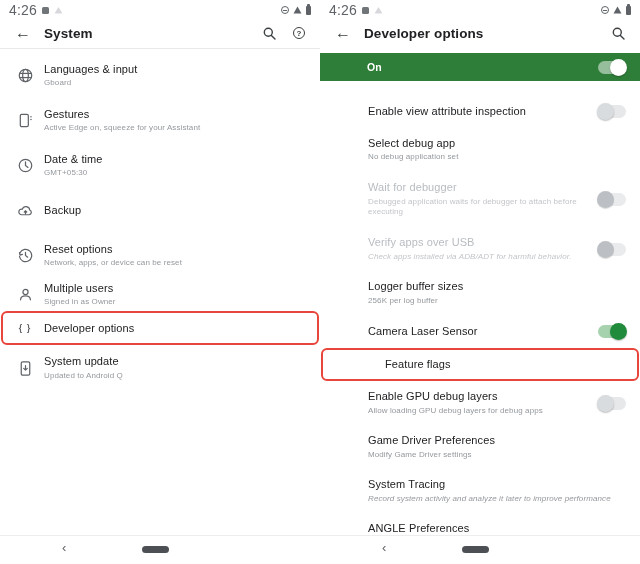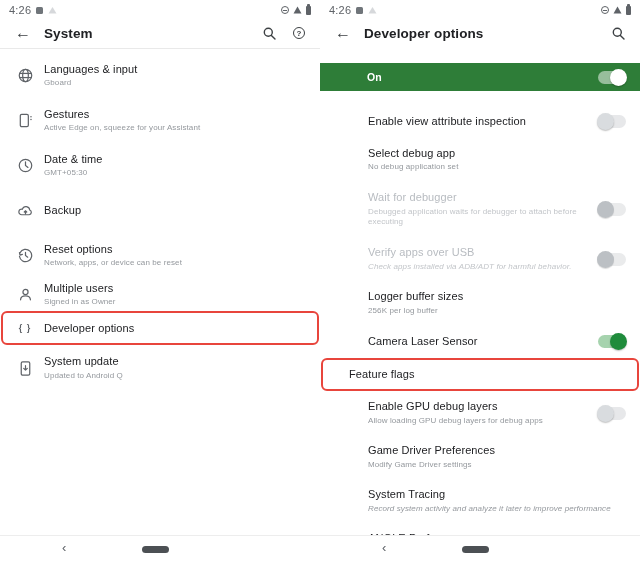--- a/index.html
+++ b/index.html
@@ -7,21 +7,21 @@
     width:640px;height:564px;background:#ffffff;
     font-family:"Liberation Sans",sans-serif;
     display:flex;overflow:hidden;
     -webkit-font-smoothing:antialiased;
   }
   .pane{width:320px;height:564px;position:relative;background:#fff;overflow:hidden;flex:none;}
 
   
   .statusbar{height:18px;display:flex;align-items:center;justify-content:space-between;padding:2px 9px 0 9px;box-sizing:border-box;}
   .sb-left{display:flex;align-items:center;gap:5px;}
-  .sb-time{font-size:11px;color:#5f6368;letter-spacing:.2px;}
+  .sb-time{font-size:14px;color:#5f6368;letter-spacing:.2px;}
   .sb-shot{width:7px;height:7px;background:#70757a;border-radius:1.5px;}
   .sb-faded{opacity:.4;}
   .sb-right{display:flex;align-items:center;gap:4px;}
   .dnd{width:8px;height:8px;border:1px solid #5f6368;border-radius:50%;position:relative;box-sizing:border-box;}
   .dnd::after{content:"";position:absolute;left:1px;right:1px;top:2.5px;height:1px;background:#5f6368;}
   .batt{width:5px;height:9px;background:#5f6368;border-radius:1px;position:relative;}
   .batt::before{content:"";position:absolute;top:-2px;left:1px;width:3px;height:2px;background:#5f6368;border-radius:1px 1px 0 0;}
 
   
   .appbar{height:30px;display:flex;align-items:center;padding:0 15px;box-sizing:border-box;}
@@ -39,24 +39,24 @@
   .ic{width:18px;height:18px;margin-right:10px;flex:none;display:flex;align-items:center;justify-content:center;color:#5f6368;}
   .braces{font-size:9px;color:#5f6368;letter-spacing:1px;font-weight:bold;white-space:nowrap;}
   .tc{display:flex;flex-direction:column;gap:2.5px;flex:1;min-width:0;}
   .t{font-size:11px;color:#202124;line-height:13px;letter-spacing:.1px;}
   .s{font-size:8px;color:#94989d;line-height:10px;letter-spacing:.1px;}
   .nowrap{white-space:nowrap;overflow:hidden;font-style:italic;}
   .dis .t{color:#b8bcc1;} .dis .s{color:#c2c5c9;}
   .hl{border:2px solid #e8453c;border-radius:6px;margin:0 1px;}
   .pane-left .hl{padding-left:13px;}
   .pane-right .row{padding-left:48px;padding-right:14px;}
-  .pane-right .hl{padding-left:26px;}
-
-  
-  .banner{height:28px;background:#2e7d38;margin:15px 0 14px 0;display:flex;align-items:center;justify-content:space-between;padding:0 14px 0 47px;box-sizing:border-box;}
+  .pane-right .hl{padding-left:62px;}
+
+  
+  .banner{height:28px;background:#2e7d38;margin:5px 0 14px 0;display:flex;align-items:center;justify-content:space-between;padding:0 14px 0 47px;box-sizing:border-box;}
   .banner-label{color:#fff;font-size:10.5px;font-weight:bold;letter-spacing:.2px;}
 
   
   .tgl{width:28px;height:13px;border-radius:7px;position:relative;flex:none;margin-left:8px;}
   .tgl .knob{width:17px;height:17px;border-radius:50%;position:absolute;top:-2px;box-shadow:0 1px 1.5px rgba(0,0,0,.25);}
   .tgl.off{background:#e7e8ea;} .tgl.off .knob{left:-1px;background:#d9dcdf;}
   .tgl.offdis{background:#eaebec;} .tgl.offdis .knob{left:-1px;background:#bcc0c4;box-shadow:0 1px 1px rgba(0,0,0,.15);}
   .tgl.on{background:#a6d3ae;} .tgl.on .knob{right:-1px;background:#1f8b3b;}
   .tgl.banner-on{background:rgba(255,255,255,.5);} .tgl.banner-on .knob{right:-1px;background:#ffffff;}
 

